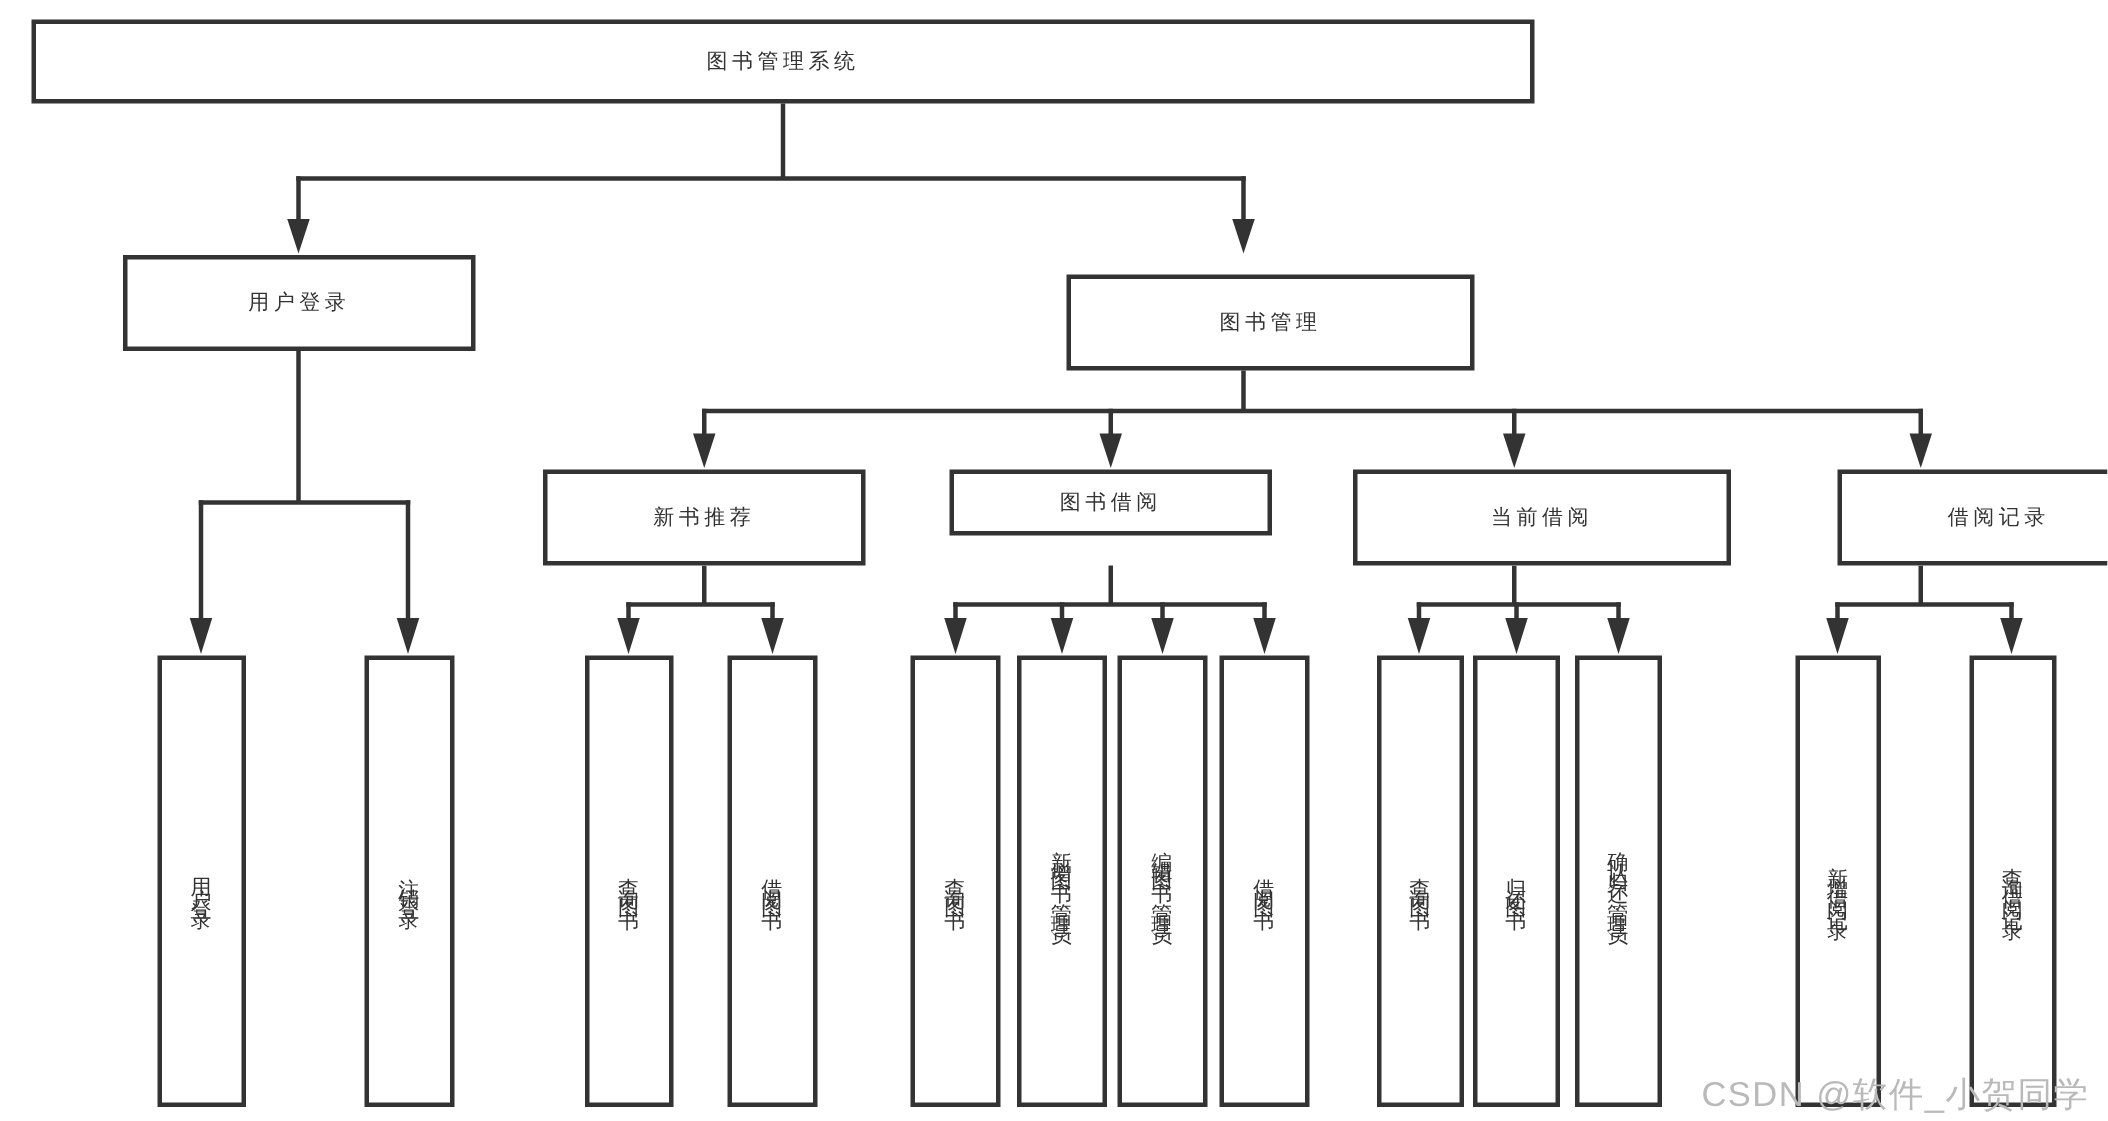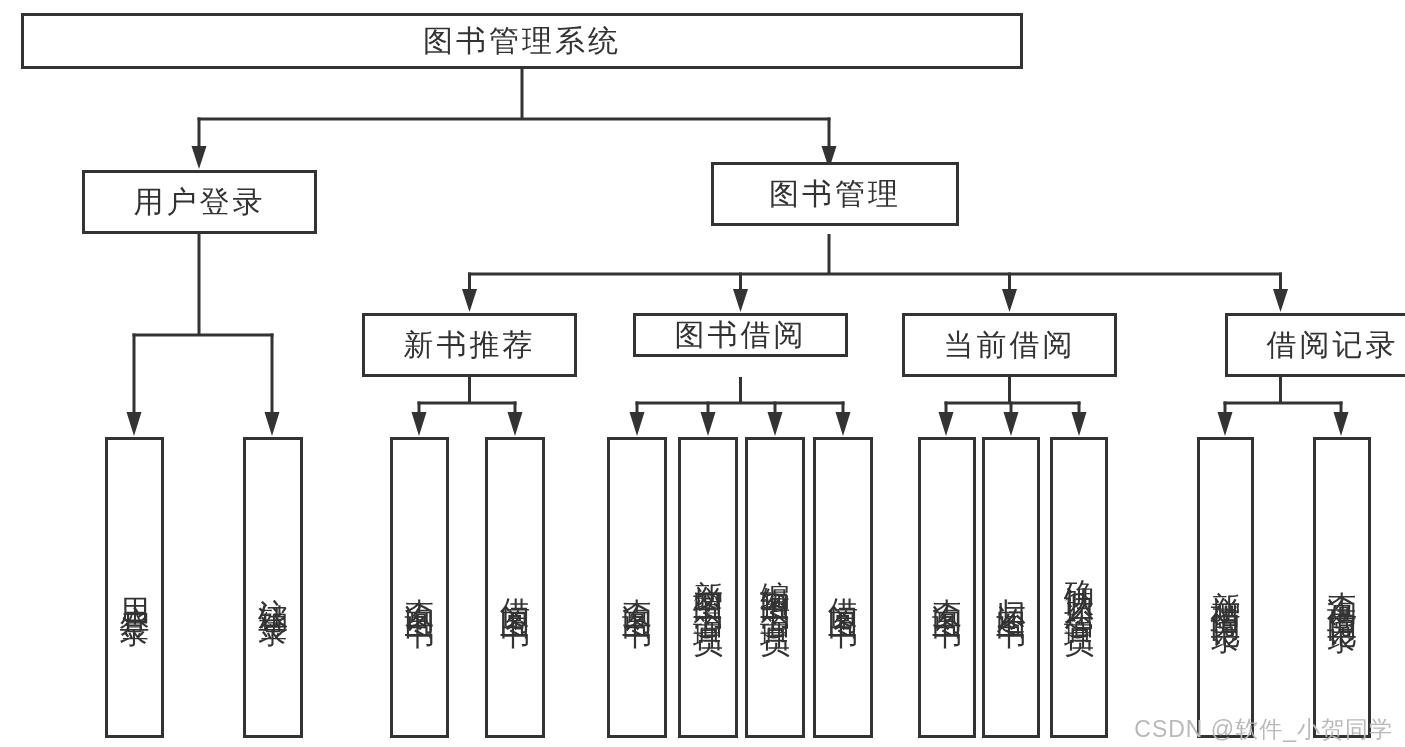--- a/index.html
+++ b/index.html
@@ -19,21 +19,21 @@
   #edges{position:absolute;left:0;top:0;z-index:1;}
   #edges line{stroke:var(--line-color);stroke-width:3;}
   #edges polygon{fill:var(--line-color);}
   .node{
     position:absolute;
     box-sizing:border-box;
     border:3px solid var(--line-color);
     background:#ffffff;
     color:var(--text-color);
     display:flex;align-items:center;justify-content:center;
-    font-size:30px;
+    font-size:14px;
     letter-spacing:3px;
     z-index:2;
     white-space:nowrap;
   }
   .node-v{
     writing-mode:vertical-rl;
     text-orientation:mixed;
     letter-spacing:7px;
     white-space:normal;
     line-height:1;
@@ -117,25 +117,25 @@
       <line x1="1225" y1="401.5" x2="1225" y2="414"></line>
       <polygon points="1217.5,412 1232.5,412 1225,436"></polygon>
       <line x1="1341" y1="401.5" x2="1341" y2="414"></line>
       <polygon points="1333.5,412 1348.5,412 1341,436"></polygon>
     </g>
   </svg>
 
   <div class="node" style="left:21px;top:13px;width:1002px;height:56px;">图书管理系统</div>
 
   <div class="node" style="left:82px;top:170px;width:235px;height:64px;">用户登录</div>
-  <div class="node" style="left:711px;top:162px;width:248px;height:64px;">图书管理</div>
+  <div class="node" style="left:711px;top:183px;width:272px;height:64px;">图书管理</div>
 
   <div class="node" style="left:362px;top:313px;width:215px;height:64px;">新书推荐</div>
   <div class="node" style="left:633px;top:313px;width:215px;height:44px;">图书借阅</div>
-  <div class="node" style="left:902px;top:313px;width:215px;height:64px;">当前借阅</div>
+  <div class="node" style="left:902px;top:313px;width:252px;height:64px;">当前借阅</div>
   <div class="node" style="left:1225px;top:313px;width:215px;height:64px;">借阅记录</div>
 
   <div class="node node-v" style="left:105px;top:437px;width:59px;height:301px;">用户登录</div>
   <div class="node node-v" style="left:243px;top:437px;width:60px;height:301px;">注销登录</div>
 
   <div class="node node-v" style="left:390px;top:437px;width:59px;height:301px;">查询图书</div>
   <div class="node node-v" style="left:485px;top:437px;width:60px;height:301px;">借阅图书</div>
 
   <div class="node node-v" style="left:607px;top:437px;width:60px;height:301px;">查询图书</div>
   <div class="node node-v" style="left:678px;top:437px;width:60px;height:301px;">新增图书（管理员）</div>

